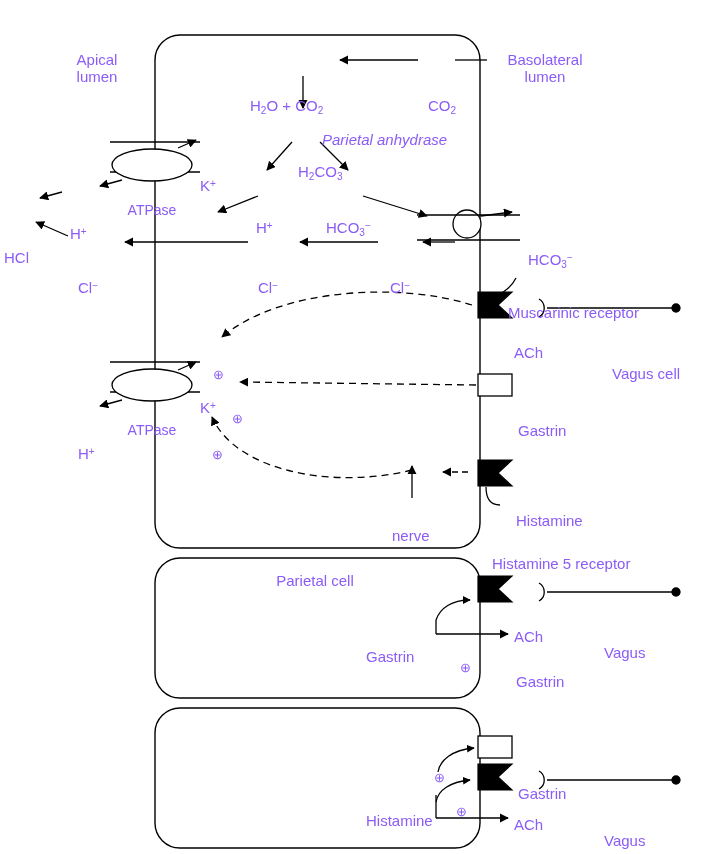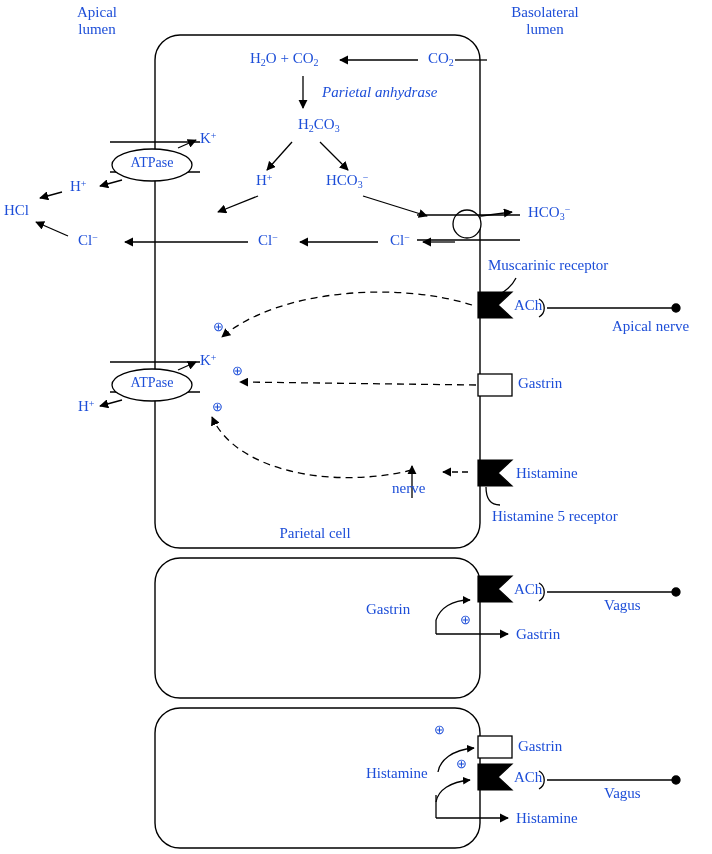--- a/index.html
+++ b/index.html
@@ -1,18 +1,18 @@
 <!DOCTYPE html>
 <html><head>
 <meta charset="utf-8">
 <style>
   html,body{margin:0;padding:0;background:#ffffff;}
   body{width:712px;height:854px;font-family:"Liberation Serif",serif;color:#000;}
   #stage{position:relative;width:712px;height:854px;overflow:hidden;}
-  .lbl{position:absolute;font-family:Liberation Serif, serif;font-size:15px;line-height:1.12;color:#1d4ed8;white-space:pre;}
+  .lbl{position:absolute;font-family:Liberation Sans, sans-serif;font-size:15px;line-height:1.12;color:#8b5cf6;white-space:pre;margin-top:48px;}
   .lbl.it{font-style:italic;}
   .ctr{text-align:center;}
   svg.layer{position:absolute;left:0;top:0;width:712px;height:854px;}
   .sub{font-size:10px;vertical-align:-0.28em;}
   .sup{font-size:10px;vertical-align:0.42em;}
 </style>
 </head>
 <body>
 
 <div id="stage">
@@ -148,23 +148,23 @@
   <div class="lbl ctr" style="left:120px;top:375px;width:64px;font-size:14px;">ATPase</div>
   <div class="lbl" style="left:200px;top:352px;">K<span class="sup">+</span></div>
   <div class="lbl" style="left:78px;top:398px;">H<span class="sup">+</span></div>
 
   <div class="lbl" style="left:213px;top:320px;font-size:13px;">⊕</div>
   <div class="lbl" style="left:232px;top:364px;font-size:13px;">⊕</div>
   <div class="lbl" style="left:212px;top:400px;font-size:13px;">⊕</div>
 
   <div class="lbl" style="left:392px;top:480px;">nerve</div>
 
-  <div class="lbl" style="left:488px;top:257px;">Muscarinic receptor</div>
+  <div class="lbl" style="left:508px;top:257px;">Muscarinic receptor</div>
   <div class="lbl" style="left:514px;top:297px;">ACh</div>
-  <div class="lbl" style="left:612px;top:318px;">Apical nerve</div>
+  <div class="lbl" style="left:612px;top:318px;">Vagus cell</div>
   <div class="lbl" style="left:518px;top:375px;">Gastrin</div>
   <div class="lbl" style="left:516px;top:465px;">Histamine</div>
   <div class="lbl" style="left:492px;top:508px;">Histamine 5 receptor</div>
 
   <div class="lbl ctr" style="left:225px;top:525px;width:180px;">Parietal cell</div>
 
   <div class="lbl" style="left:514px;top:581px;">ACh</div>
   <div class="lbl" style="left:604px;top:597px;">Vagus</div>
   <div class="lbl" style="left:366px;top:601px;">Gastrin</div>
   <div class="lbl" style="left:460px;top:613px;font-size:13px;">⊕</div>

